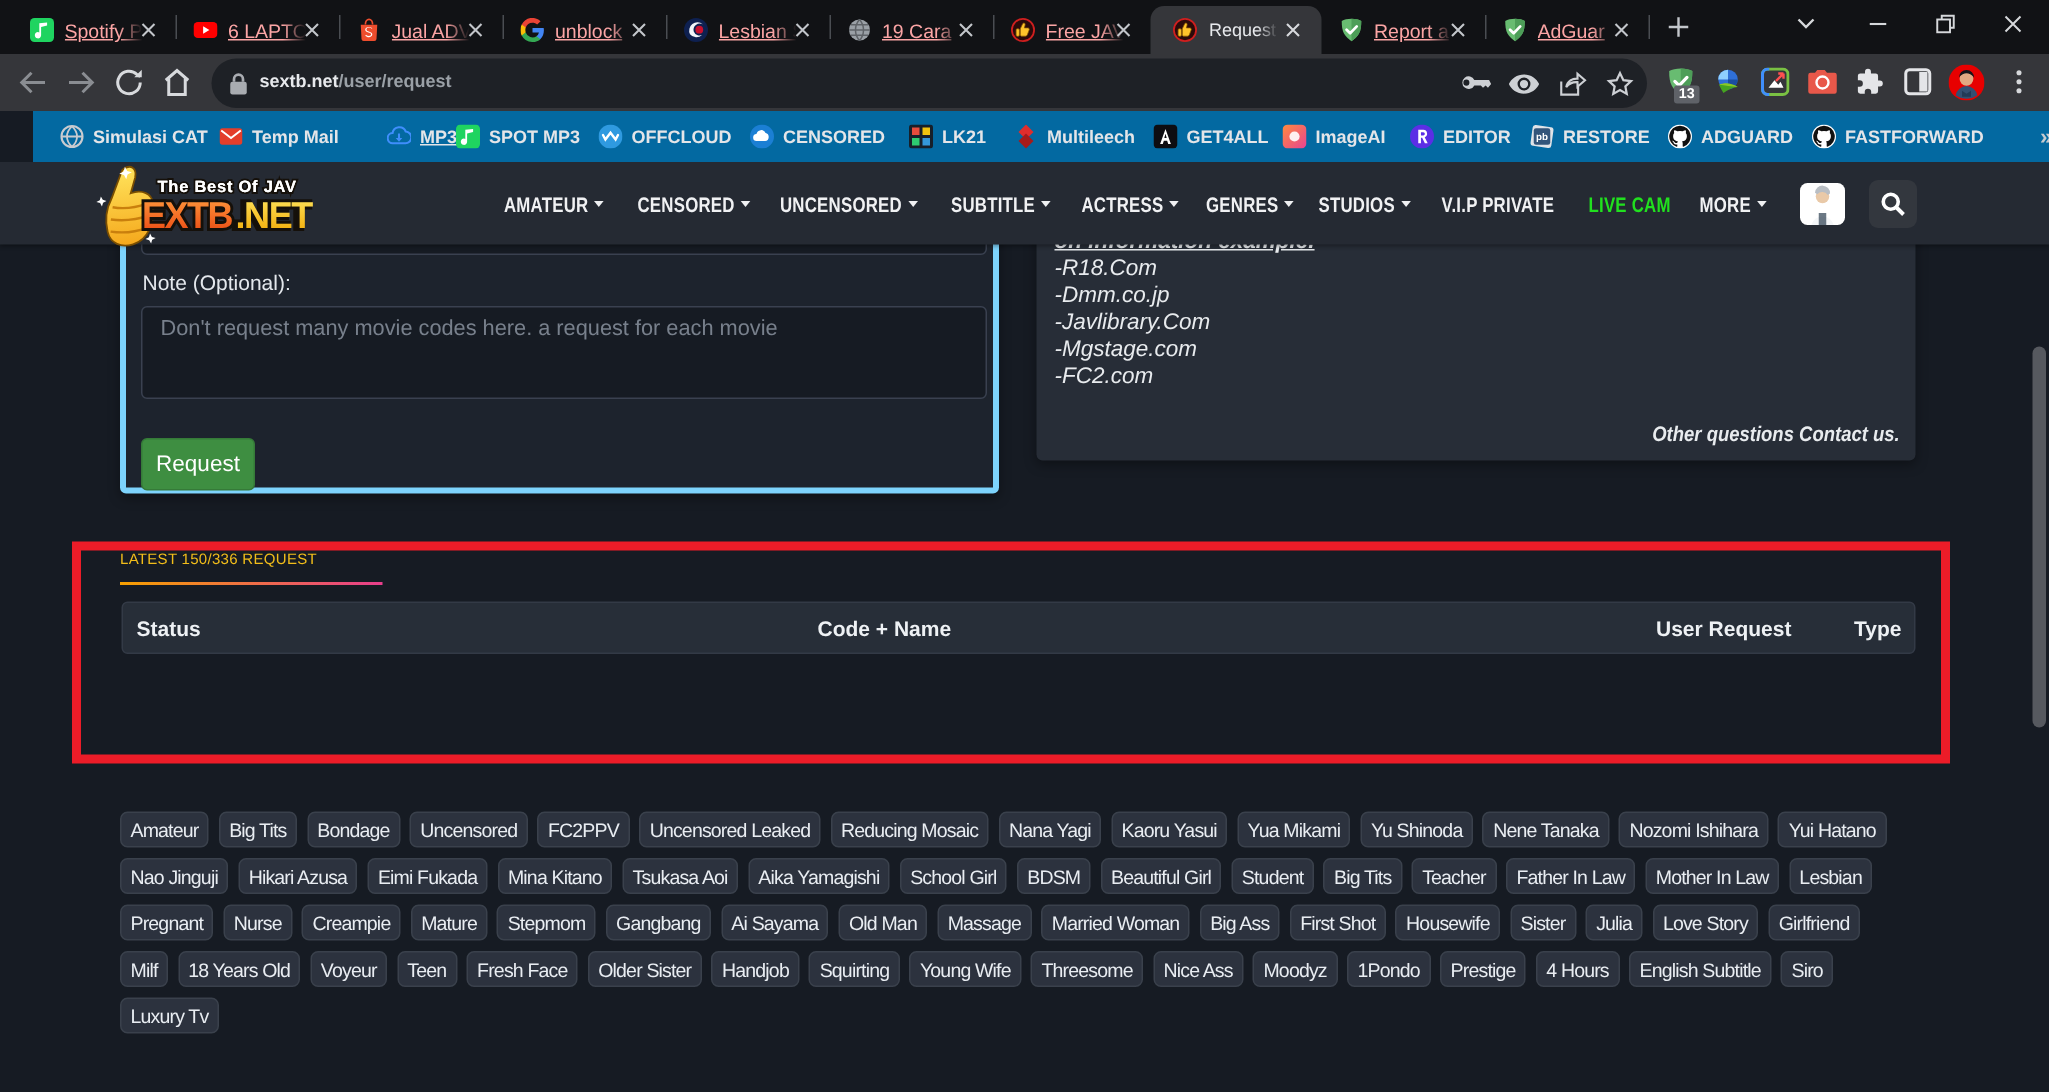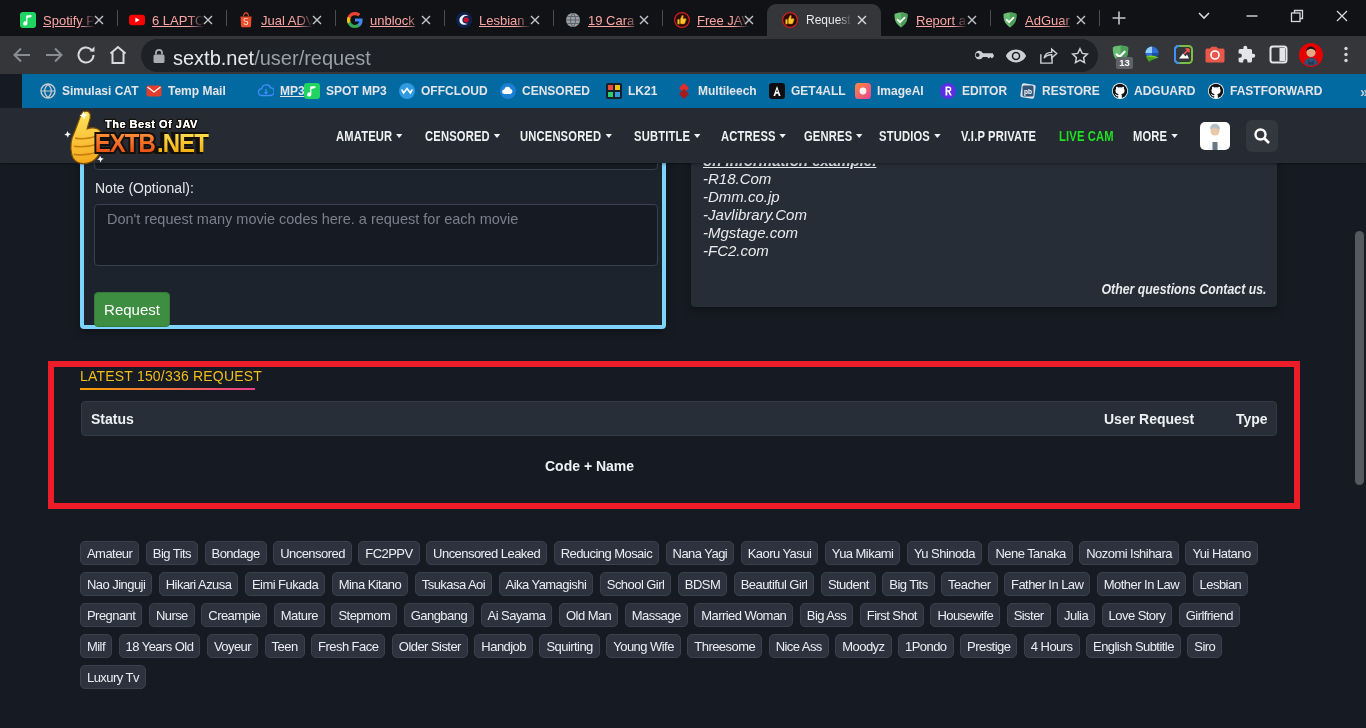--- a/index.html
+++ b/index.html
@@ -33,21 +33,21 @@
   .menuitem { position:absolute; top:0; height:55px; display:flex; align-items:center; font-size:14px; font-weight:700; color:#f0f1f3; letter-spacing:.2px; white-space:nowrap; transform:scaleX(.8); transform-origin:0 50%; }
   .menuitem .caret { margin-left:5px; width:0; height:0; border-left:4px solid transparent; border-right:4px solid transparent; border-top:4px solid #f0f1f3; }
 
   .card { position:absolute; background:#1d232d; border:4px solid #7dd3fc; border-radius:4px; box-shadow:0 3px 8px rgba(0,0,0,.35); z-index:1; }
   #leftcard  { left:80px;  top:-48px; width:586px; height:269px; }
   #rightcard { left:691px; top:-10px; width:586px; height:209px; background:#272d37; border:none; }
 
   .field { position:absolute; left:10px; width:564px; background:#161b23; border:1px solid #3a4150; border-radius:4px; }
 
   #redbox { position:absolute; left:48px; top:253px; width:1252px; height:148px; border:6px solid #ec1c28; z-index:2; }
-  #latesttitle { position:absolute; left:80px; top:260px; font-size:14px; color:#f2bd1a; letter-spacing:.2px; z-index:3; white-space:nowrap; }
+  #latesttitle { position:absolute; left:80px; top:260px; font-size:10px; color:#f2bd1a; letter-spacing:.2px; z-index:3; white-space:nowrap; }
   #latestline  { position:absolute; left:80px; top:280px; width:175px; height:2px; background:linear-gradient(90deg,#f6a000,#e83e8c); z-index:3; }
   #thead { position:absolute; left:81px; top:293px; width:1196px; height:35px; background:#272e38; border:1px solid #333a46; border-radius:4px; z-index:3; font-size:14px; font-weight:700; color:#eef1f4; }
   #thead span { position:absolute; top:9px; }
 
   .tagrow { position:absolute; left:80px; height:24px; display:flex; gap:6.5px; z-index:1; }
   .tag { height:24px; padding:0 6px; display:flex; align-items:center; background:#2c323e; border:1px solid #3a414c; border-radius:5px; font-size:13px; letter-spacing:-.55px; color:#e9edf2; white-space:nowrap; }
 
   #scrollthumb { position:absolute; left:1355px; top:231px; width:9px; height:254px; background:#56595f; border-radius:5px; z-index:20; }
 </style>
 </head>
@@ -210,21 +210,21 @@
       <path fill="#d8dadd" d="M19.5 2.5v5h-5z"></path>
     </svg>
   <svg class="tbicon" style="left:106px;top:7px;" width="24" height="24" viewBox="0 0 24 24">
       <path fill="none" stroke="#d8dadd" stroke-width="2" d="M4.5 10.5L12 4l7.5 6.5M6.5 9.5V20h11V9.5"></path>
     </svg>
   <div id="omnibox">
     <svg style="position:absolute;left:11px;top:9px;" width="14" height="16" viewBox="0 0 14 16">
         <rect x="1.5" y="6.5" width="11" height="8.5" rx="1.5" fill="#a9acb1"></rect>
         <path fill="none" stroke="#a9acb1" stroke-width="1.8" d="M4 6.5V4.8a3 3 0 0 1 6 0v1.7"></path>
       </svg>
-    <div style="position:absolute;left:32px;top:8px;font-size:20px;color:#e7e9ec;white-space:nowrap;">sextb.net<span style="color:#9aa0a6;">/user/request</span></div>
+    <div style="position:absolute;left:32px;top:8px;font-size:12px;color:#e7e9ec;white-space:nowrap;font-weight:bold;">sextb.net<span style="color:#9aa0a6;">/user/request</span></div>
     <svg style="position:absolute;left:832px;top:8px;" width="22" height="18" viewBox="0 0 24 18">
         <path fill="#cdd0d4" d="M10.8 7a4.6 4.6 0 1 0 0 4h4.7l1.6 1.7L19 11l1.7 1.7L23 10l-1.5-3zM5 11.2A2.2 2.2 0 1 1 7.2 9 2.2 2.2 0 0 1 5 11.2z" transform="translate(0,-1)"></path>
       </svg>
     <svg style="position:absolute;left:864px;top:8px;" width="22" height="18" viewBox="0 0 24 18">
         <path fill="#cdd0d4" d="M12 2C7 2 2.7 5 1 9c1.7 4 6 7 11 7s9.3-3 11-7c-1.7-4-6-7-11-7zm0 11.7A4.7 4.7 0 1 1 16.7 9 4.7 4.7 0 0 1 12 13.7zM12 6a3 3 0 1 0 3 3 3 3 0 0 0-3-3z"></path>
       </svg>
     <svg style="position:absolute;left:896px;top:7px;" width="21" height="20" viewBox="0 0 24 24">
         <path fill="none" stroke="#cdd0d4" stroke-width="1.7" d="M4 10v10.5h13.5V13.8M8 14.5C9 9.5 13 7.5 17 7.7V3.8L23 9l-6 5.2v-3.7c-3.2-.2-6.5.6-9 4z"></path>
       </svg>
     <svg style="position:absolute;left:929px;top:7px;" width="20" height="20" viewBox="0 0 24 24">
@@ -464,21 +464,21 @@
       <div>-FC2.com</div>
     </div>
     <div class="abs" style="right:11px; top:183px; font-size:14px; font-style:italic; font-weight:700; color:#e8ebee; transform:scaleX(.88); transform-origin:100% 50%;">Other questions Contact us.</div>
   </div>
 
   <div id="redbox"></div>
   <div id="latesttitle">LATEST 150/336 REQUEST</div>
   <div id="latestline"></div>
   <div id="thead">
     <span style="left:9px;">Status</span>
-    <span style="left:463px;margin-top:47px;">Code + Name</span>
+    <span style="left:463px;">Code + Name</span>
     <span style="left:1022px;">User Request</span>
     <span style="left:1154px;">Type</span>
   </div>
 
   <div class="tagrow" style="top:433px;" id="trow1">
       <div class="tag">Amateur</div>
       <div class="tag">Big Tits</div>
       <div class="tag">Bondage</div>
       <div class="tag">Uncensored</div>
       <div class="tag">FC2PPV</div>

